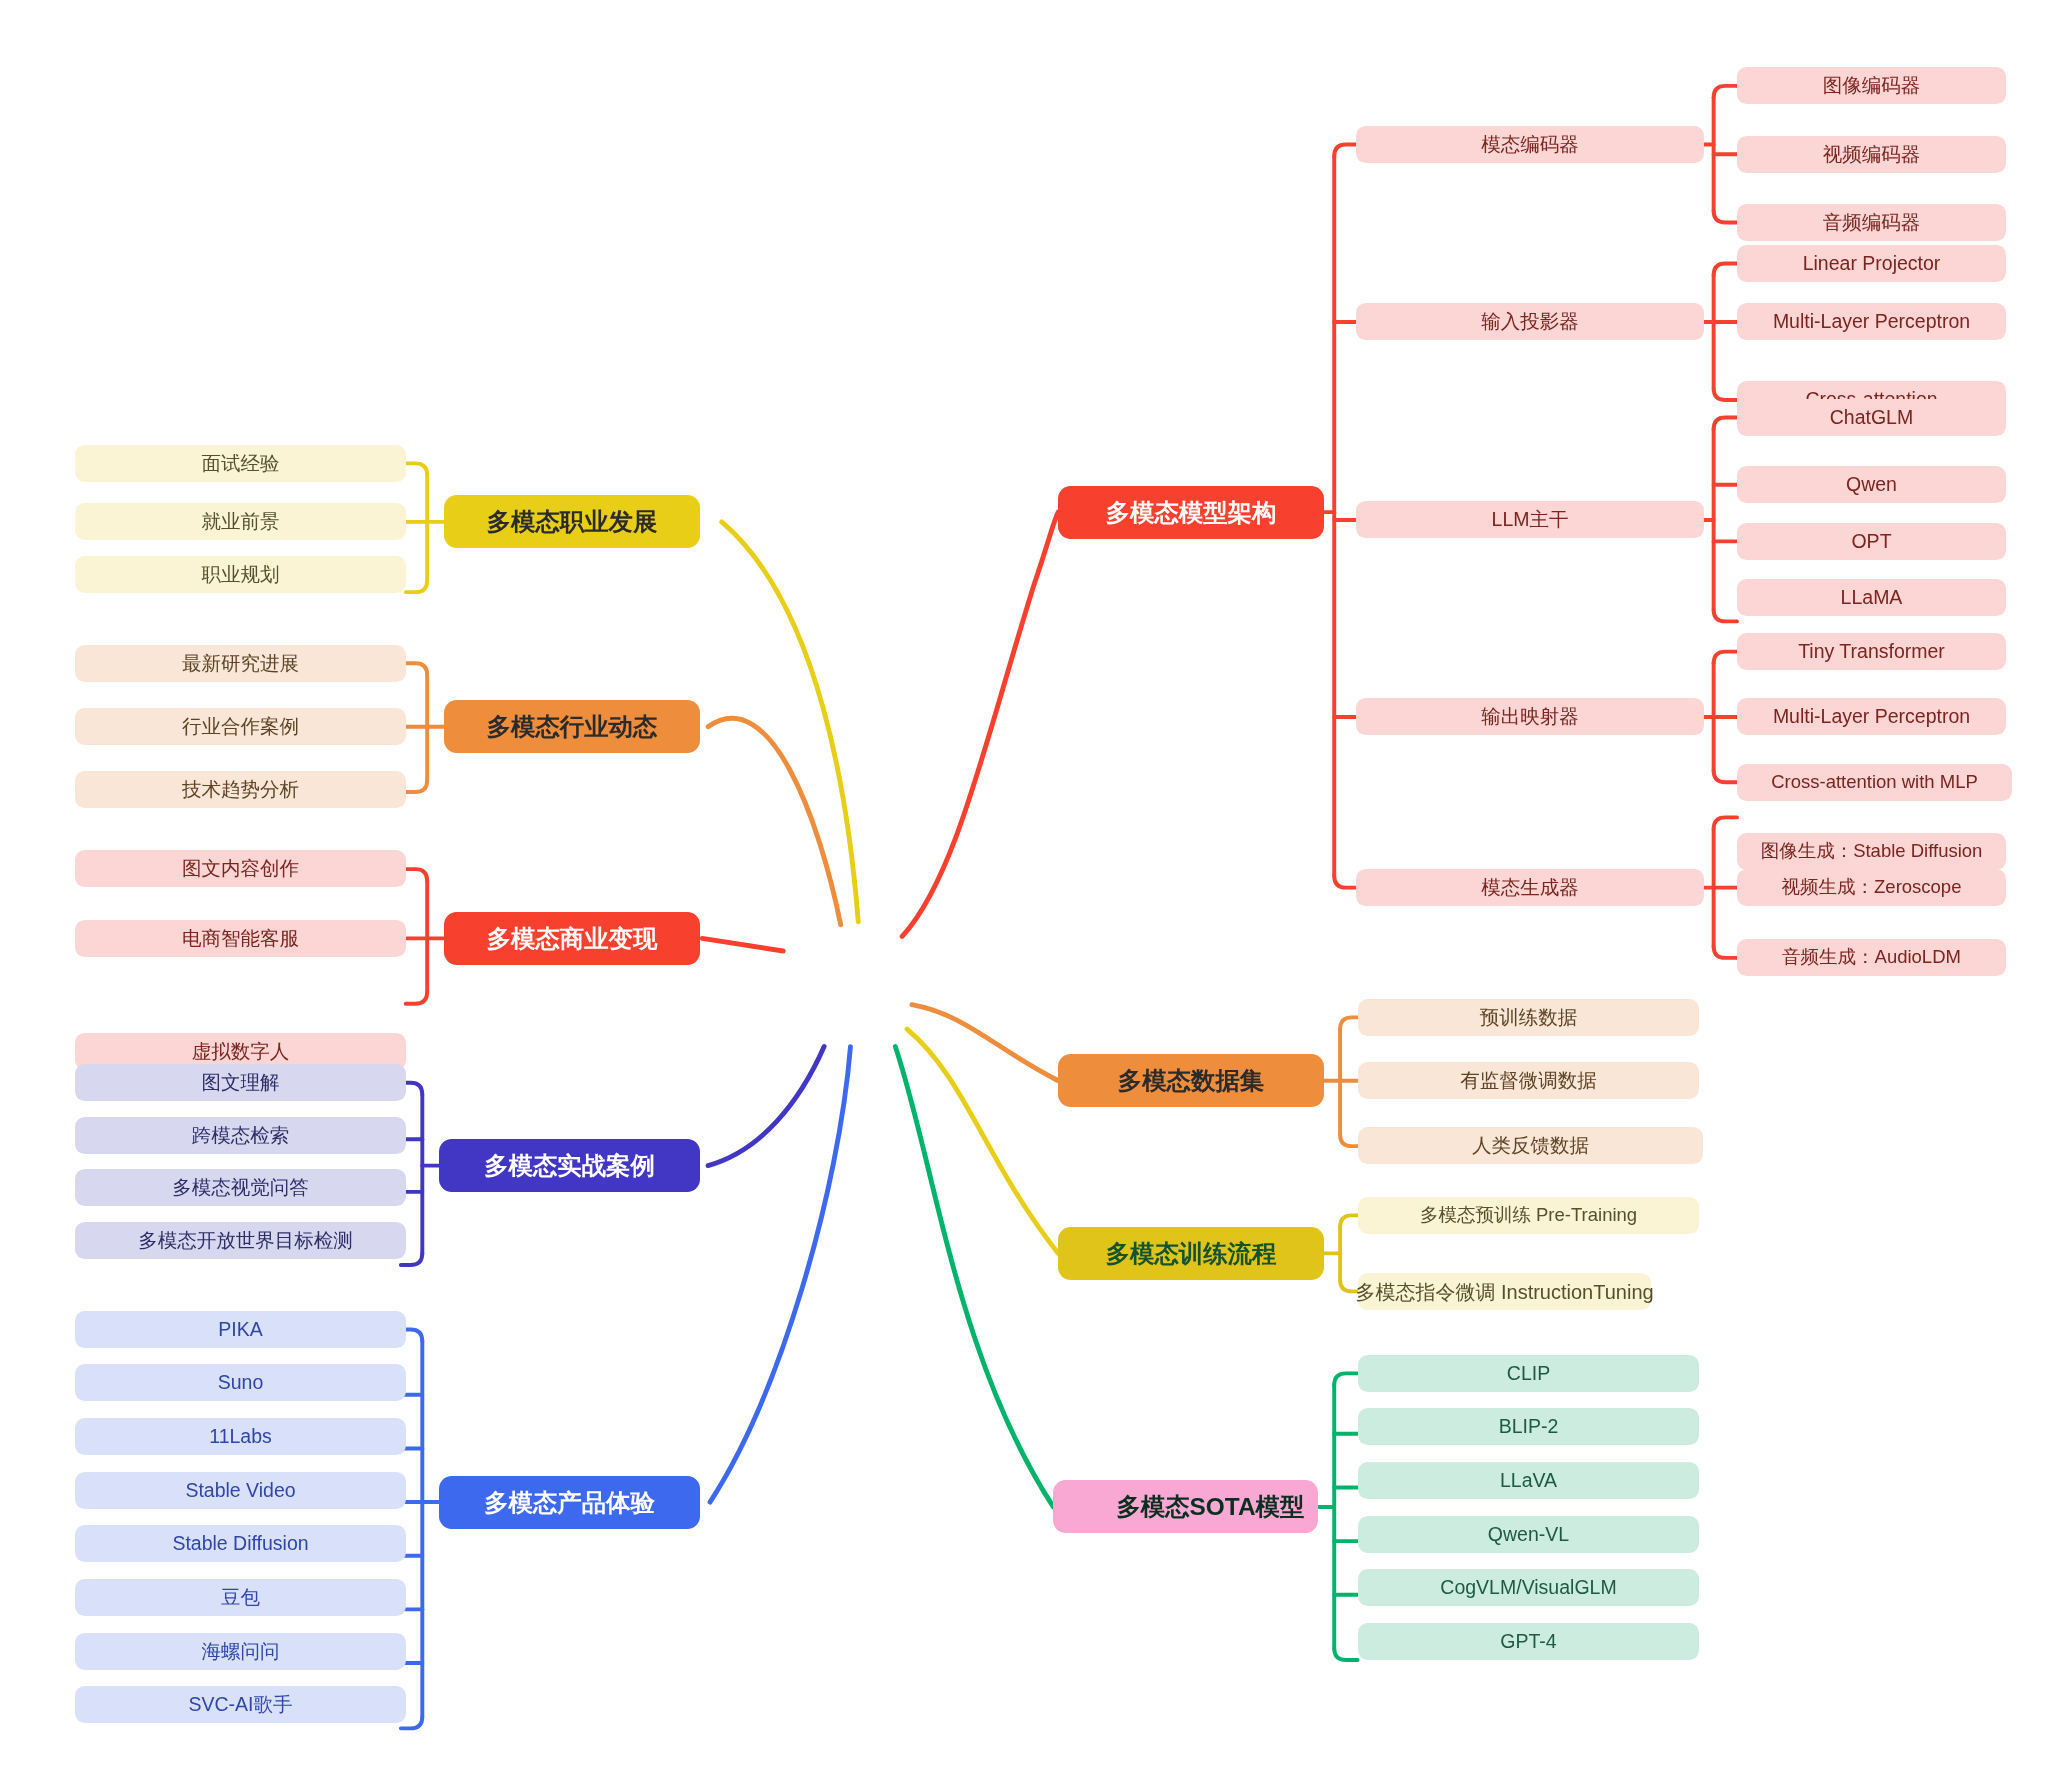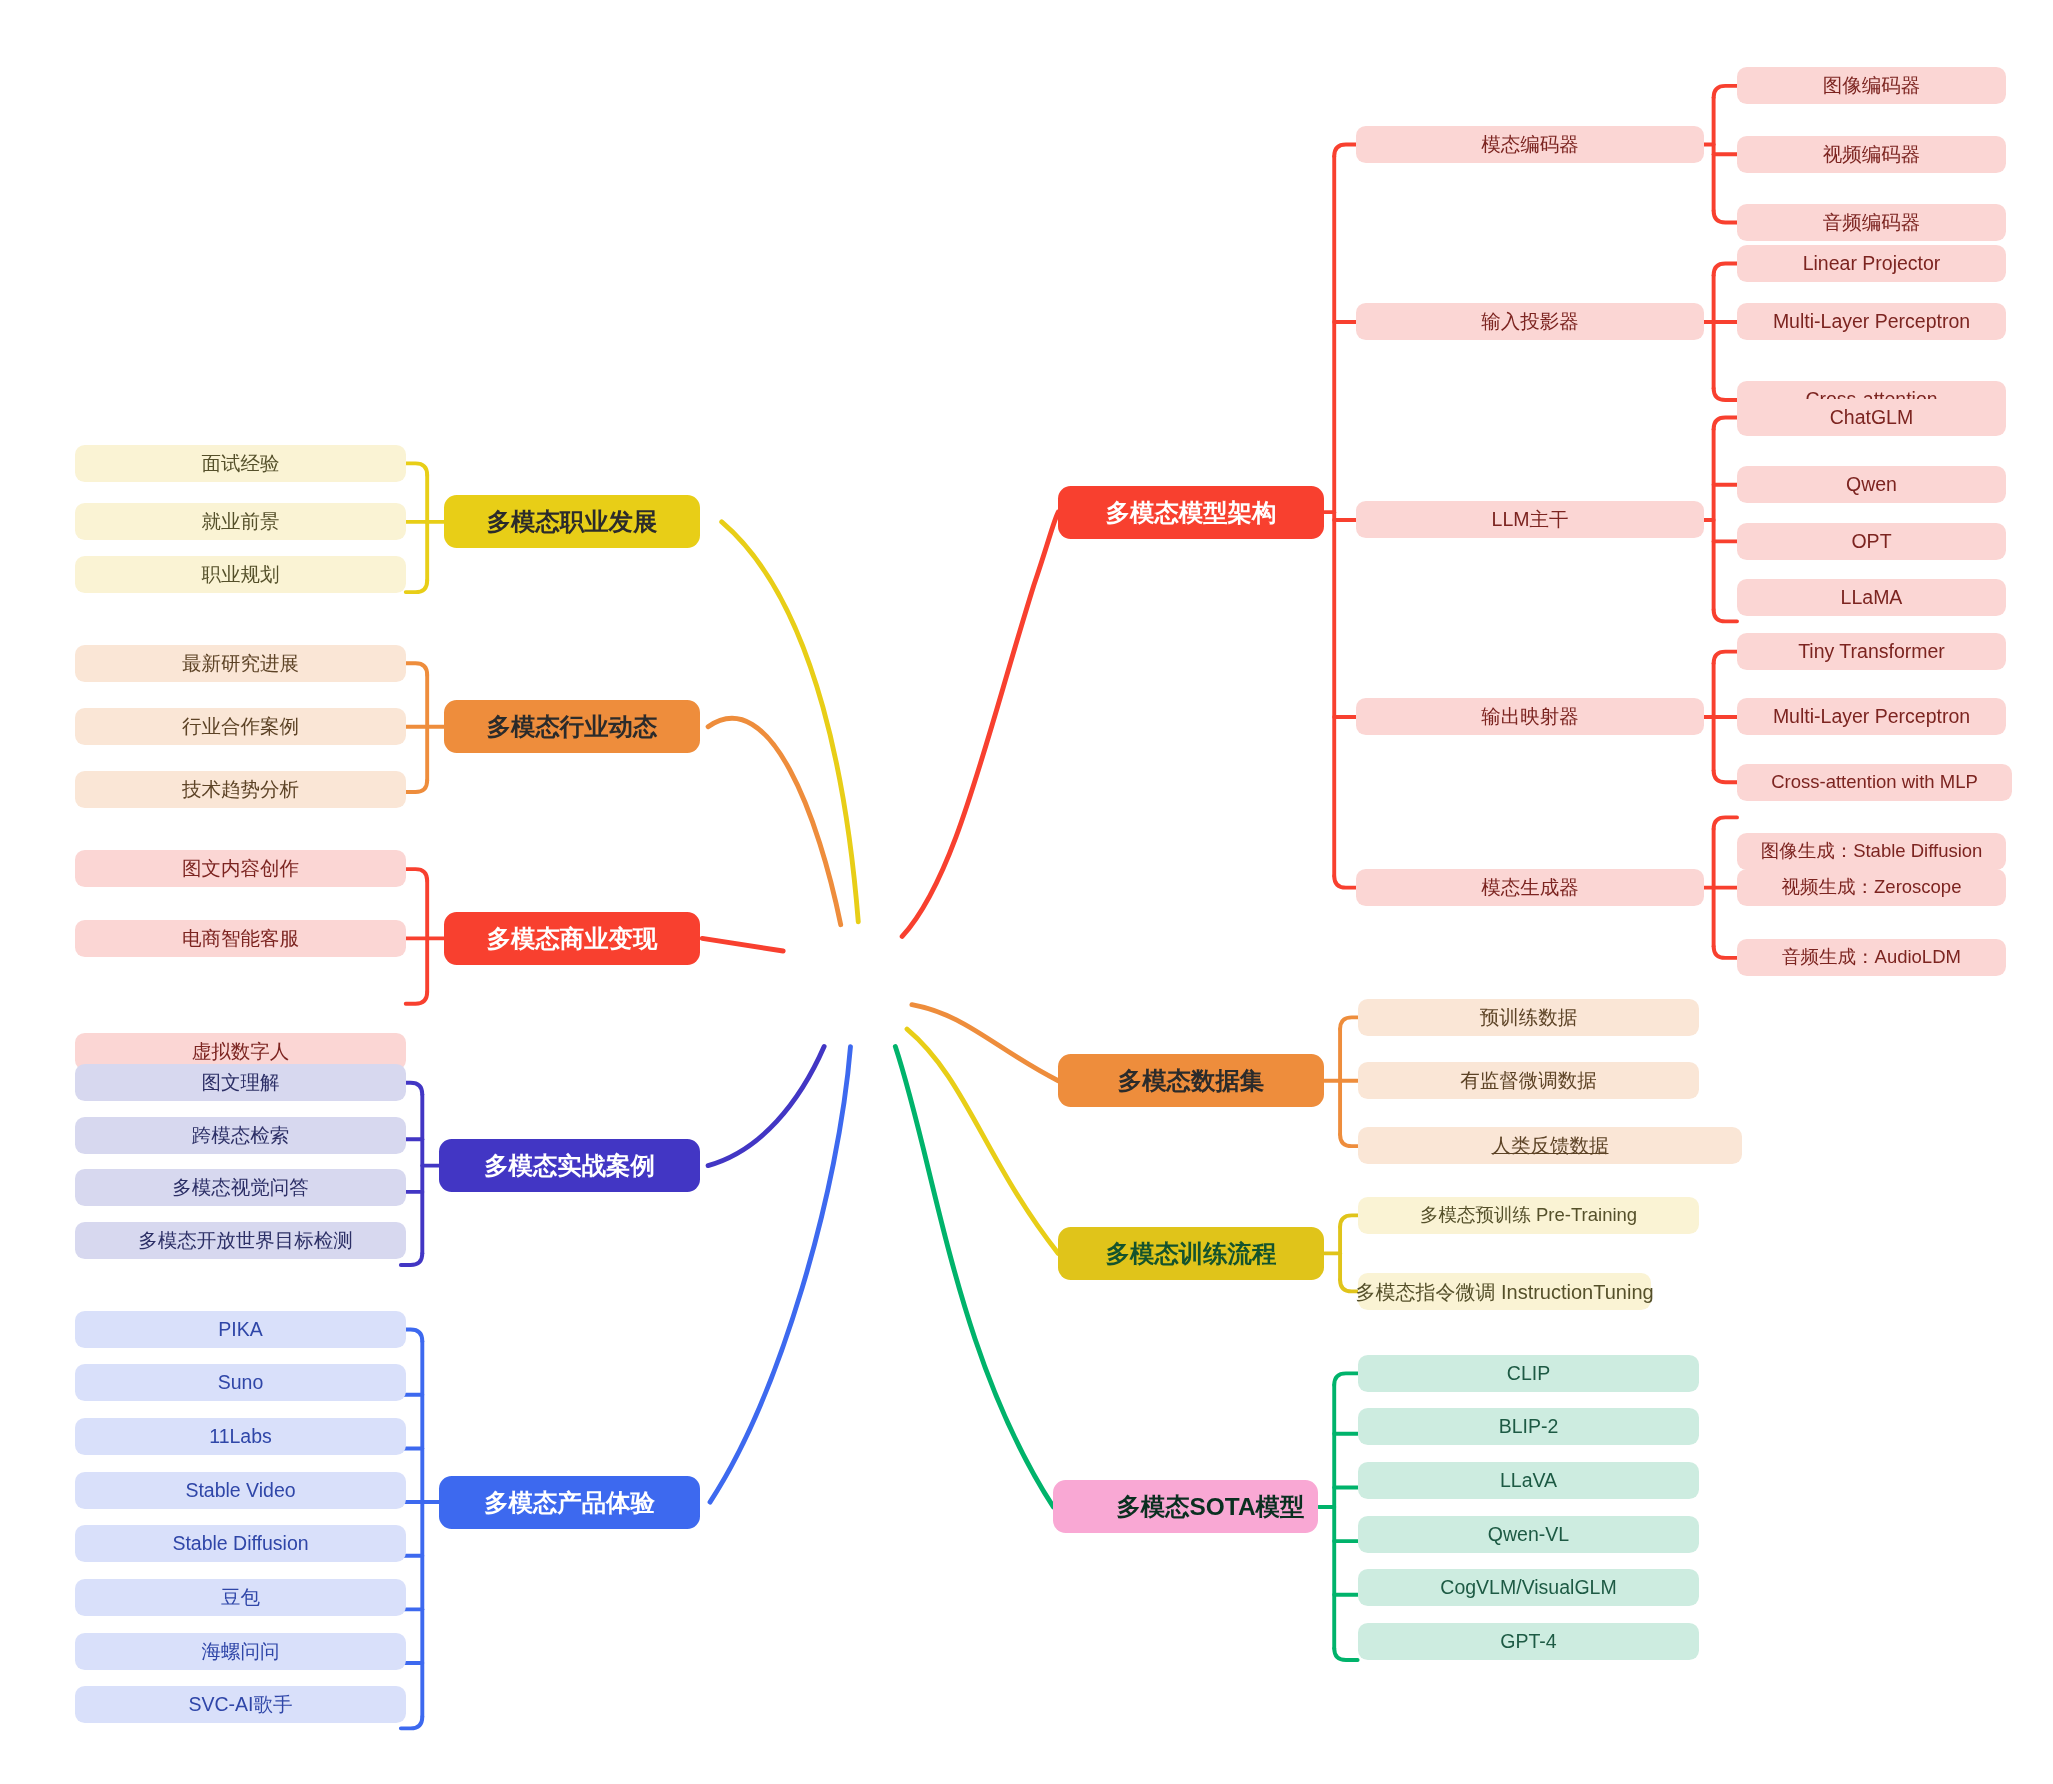--- a/index.html
+++ b/index.html
@@ -230,21 +230,21 @@
 
   <div class="node b1 orange" style="left:1058px;top:1054px;width:266px;">
     <span>多模态数据集</span>
   </div>
   <div class="node leaf orange2" style="left:1358px;top:999px;width:341px;">
     <span>预训练数据</span>
     </div>
   <div class="node leaf orange2" style="left:1358px;top:1062px;width:341px;">
     <span>有监督微调数据</span>
     </div>
-  <div class="node leaf orange2" style="left:1358px;top:1127px;width:384px;text-decoration:underline;">
+  <div class="node leaf orange2" style="left:1358px;top:1127px;width:345px;">
     <span>人类反馈数据</span>
     </div>
 
   <div class="node b1 darkyellow" style="left:1058px;top:1227px;width:266px;">
     <span>多模态训练流程</span>
   </div>
   <div class="node leaf yellow2" style="left:1358px;top:1197px;width:341px;font-size:18.5px;">
     <span>多模态预训练 Pre-Training</span>
     </div>
   <div class="node leaf yellow2" style="left:1358px;top:1273px;width:293px;font-size:20px;">

